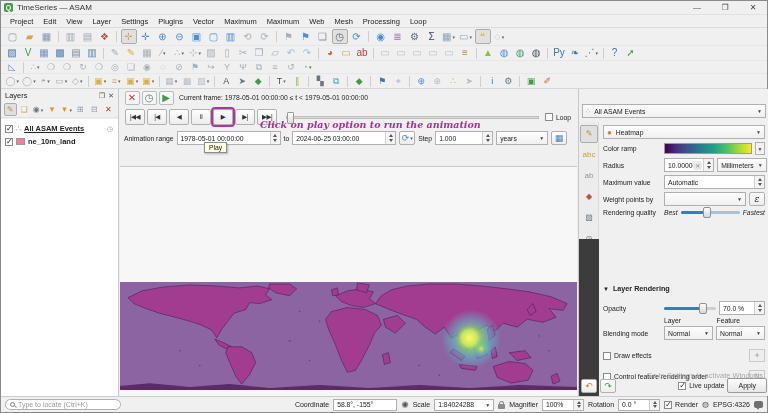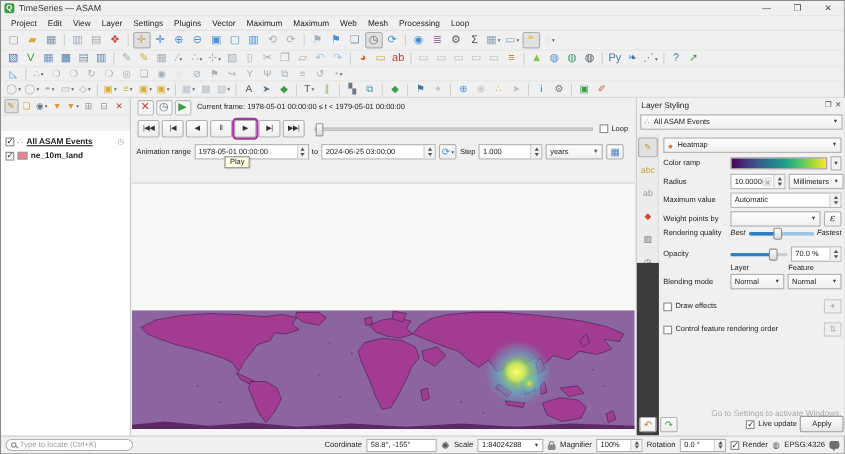--- a/index.html
+++ b/index.html
@@ -530,20 +530,27 @@
       <span class="tsep"></span>
       <span class="tbtn">
         <span class="g" style="color: rgb(63, 157, 68);">▣</span>
       </span>
       <span class="tbtn">
         <span class="g" style="color: rgb(194, 112, 62);">✐</span>
       </span>
     </div>
 
   <div id="layers-panel" class="abs">
+    <div class="panel-h">
+      <span>Layers</span>
+      <span class="ph-btns">
+        <span>❐</span>
+        <span>✕</span>
+      </span>
+    </div>
     <div class="lp-toolbar">
         <span class="tbtn pressed">
           <span class="g" style="color: rgb(194, 144, 60);">✎</span>
         </span>
         <span class="tbtn">
           <span class="g" style="color: rgb(202, 161, 84);">❏</span>
         </span>
         <span class="tbtn">
           <span class="g" style="color: rgb(107, 118, 128);">◉</span>
           <span class="dd">▾</span>
@@ -620,20 +627,21 @@
           </span>
         </span>
       <div class="tslider">
           <div class="hdl"></div>
         </div>
       <span class="loopwrap">
         <span class="cb"></span>
         <span class="flabel">Loop</span>
       </span>
     </div>
+    <div class="annotate">Click on play option to run the animation</div>
     <div class="tc-row3">
       <span class="flabel">Animation range</span>
       <span class="spin" style="width:104px;">
         <span>1978-05-01 00:00:00</span>
         <span class="ar">
             <span class="tri-u"></span>
             <span class="tri-d"></span>
           </span>
       </span>
       <span class="flabel">to</span>
@@ -721,27 +729,20 @@
             <circle cx="180" cy="30" r="0.8"></circle>
         </g>
         <circle cx="352" cy="58" r="30" fill="url(#h1)"></circle>
         <circle cx="362" cy="68" r="10" fill="url(#h1)" opacity="0.8"></circle>
         <circle cx="350" cy="57" r="13" fill="url(#h2)"></circle>
       </svg>
     </div>
   </div>
 
   <div id="styling" class="abs">
-    <div class="panel-h">
-      <span>Layer Styling</span>
-      <span class="ph-btns">
-        <span>❐</span>
-        <span>✕</span>
-      </span>
-    </div>
     <div class="ls-layercombo combo">
       <span style="color:#888;">∴</span>
       <span>All ASAM Events</span>
         <span class="cdd">▼</span>
     </div>
     <div class="strip">
         <span class="tbtn pressed">
           <span class="g" style="color: rgb(194, 144, 60);">✎</span>
         </span>
         <span class="tbtn">
@@ -815,20 +816,24 @@
         <span class="lslabel">Rendering quality</span>
         <span class="ital">Best</span>
         <span class="qslider">
           <span class="fill" style="width:100%;background:#9ec5e4;"></span>
           <span class="fill" style="width:40%;"></span>
           <span class="hdl" style="left:38%;"></span>
         </span>
         <span class="ital">Fastest</span>
       </div>
 
+      <div class="lr-head" style="margin-top:68px;">
+        <span style="font-size:6px;">▼</span>
+        <span>Layer Rendering</span>
+      </div>
 
       <div class="lsrow" style="margin-top:8px;">
         <span class="lslabel">Opacity</span>
         <span class="qslider">
           <span class="fill" style="width:70%;"></span>
           <span class="hdl" style="left:67%;"></span>
         </span>
         <span class="spin" style="width:46px;">
           <span>70.0 %</span>
           <span class="ar">

